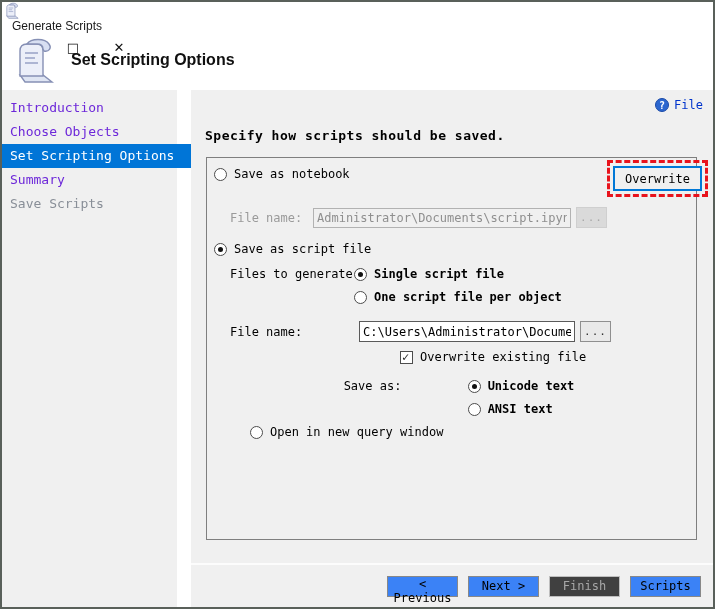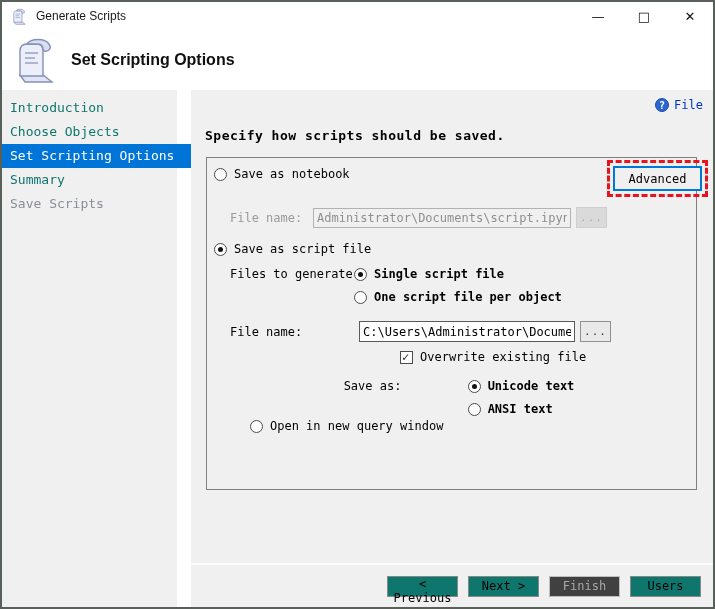--- a/index.html
+++ b/index.html
@@ -6,48 +6,48 @@
   html,body { width:715px; height:609px; }
   body {
     border:2px solid #59605a;
     background:#ffffff;
     overflow:hidden;
     font-family:"DejaVu Sans Mono","Liberation Mono",monospace;
     font-size:12px;
     color:#000;
   }
   
-  .titlebar { height:28px; background:#fff; display:flex; align-items:center; padding-left:9px; }
+  .titlebar { height:28px; background:#fff; display:flex; align-items:flex-start; padding-left:2px;flex-direction:column; }
   .title-icon { width:17px; height:17px; flex:none; }
   .title-text { margin-left:8px; flex:1; font-family:"Liberation Sans",sans-serif; font-size:12px; color:#1a1a1a; }
   .win-controls { display:flex; height:28px; }
   .win-btn { width:46px; height:28px; display:flex; align-items:center; justify-content:center;
              font-family:"DejaVu Sans",sans-serif; font-size:13px; color:#111; cursor:default; }
   
   .header { height:60px; background:#fff; display:flex; align-items:center; padding-left:12px; }
   .header-icon { width:44px; height:48px; flex:none; }
   .header-title { margin-left:13px; font-family:"Liberation Sans",sans-serif; font-weight:bold; font-size:16px; color:#101010; }
   
   .app-body { display:flex; height:517px; }
   .sidebar { width:175px; background:#f0f0f0; padding-top:6px; flex:none; }
   .sidebar-item { height:24px; line-height:24px; padding-left:8px; font-size:13px;
-                  white-space:nowrap; color:#0f766e; cursor:default; }
+                  white-space:nowrap; color:#6d28d9; cursor:default; }
   .sidebar-item[data-state="selected"] { background:#0075d7; color:#fff; position:relative; width:calc(100% + 14px); z-index:2; }
   .sidebar-item[data-state="pending"] { color:#888e97; }
   .vstrip { width:14px; background:#ffffff; flex:none; }
   .main { flex:1; background:#f0f0f0; display:flex; flex-direction:column; position:relative; }
   
   .help-row { display:flex; justify-content:flex-end; align-items:center; gap:5px;
               padding:8px 10px 0 0; color:#0033cc; font-size:12px; }
   .help-icon { width:14px; height:14px; border-radius:50%; background:#2b66cf; color:#fff;
                font-size:10px; font-weight:bold; display:flex; align-items:center; justify-content:center;
                border:1px solid #1b4aa8; }
   .instruction { font-weight:bold; font-size:13px; margin:16px 16px 0 14px; letter-spacing:0.5px; }
   
-  .groupbox { margin:14px 16px 0 15px; border:1px solid #7f7f7f; height:333px;
+  .groupbox { margin:14px 16px 0 15px; border:1px solid #7f7f7f; height:383px;
               padding:5px 8px 0 7px; position:relative; }
   .radio-line { display:flex; align-items:center; gap:7px; white-space:nowrap; }
   .radio { width:13px; height:13px; border:1px solid #4c4c4c; border-radius:50%; background:#fff;
            position:relative; flex:none; cursor:default; }
   .radio[data-checked="true"]::after { content:""; position:absolute; left:3px; top:3px;
            width:5px; height:5px; border-radius:50%; background:#111; }
   .checkbox { width:13px; height:13px; border:1px solid #4c4c4c; background:#fff;
            position:relative; flex:none; cursor:default; }
   .checkbox[data-checked="true"]::after { content:"✓"; position:absolute; left:1px; top:-2px;
            font-size:12px; font-weight:bold; color:#1f1f1f; }
@@ -65,25 +65,25 @@
   .row-scriptfile { margin-top:14px; }
   .row-ftg { display:flex; margin:11px 0 0 16px; }
   .lbl-md { width:124px; white-space:nowrap; }
   .stack { display:flex; flex-direction:column; gap:9px;font-weight:bold; }
   .row-fname { display:flex; align-items:center; gap:5px; margin:17px 0 0 16px; }
   .sf-input { width:216px; height:21px; border:1px solid #5a5a5a; background:#fff; color:#000;
            font-family:inherit; font-size:12px; padding:0 3px; }
   .row-overwrite { margin:8px 0 0 145px;padding-left:41px; }
   .row-saveas { display:flex; margin:15px 0 0 16px;justify-content:center; }
   .row-clip { margin-top:19px; }
-  .row-query { margin-top:3px;padding-left:36px; }
+  .row-query { margin-top:9px;padding-left:36px; }
   
   .footer { margin-top:auto; height:44px; border-top:2px solid #fcfcfc;
             display:flex; align-items:center; justify-content:flex-end; gap:10px; padding-right:12px; }
-  .btn { width:71px; height:21px; background:#0f766e; border:1px solid #888;
+  .btn { width:71px; height:21px; background:#3b82f6; border:1px solid #888;
          font-family:inherit; font-size:12px; color:#000; }
   .btn.disabled { color:#a7a7a7; border-color:#bebebe; background:#404040; }
 </style>
 </head>
 <body>
 
 <div class="titlebar">
   <svg class="title-icon" viewBox="0 0 44 48">
     <path d="M6 39 L29 39 L38 46 L11 46 Z" fill="#dfe5f3" stroke="#8690b5" stroke-width="2"></path>
     <path d="M13 8 C8 8 6 11 6 15 L6 40 L29 40 L29 15 C29 10 27 8 23 8 Z" fill="#eceff9" stroke="#8690b5" stroke-width="2"></path>
@@ -130,21 +130,21 @@
     <div class="instruction">Specify how scripts should be saved.</div>
 
     <div class="groupbox">
 
       <div class="row-notebook">
         <div class="radio-line">
           <span class="radio" data-checked="false"></span>
           <span>Save as notebook</span>
         </div>
         <div class="advanced-wrap">
-          <button class="advanced-btn">Advanced</button>
+          <button class="advanced-btn">Overwrite</button>
         </div>
       </div>
 
       <div class="row-nb-file">
         <span class="lbl-sm">File name:</span>
         <input class="nb-input" disabled="" value="Administrator\Documents\script.ipynb" style="">
         <button class="browse off" disabled="">...</button>
       </div>
 
       <div class="radio-line row-scriptfile">
@@ -196,17 +196,17 @@
         <span class="radio" data-checked="false"></span>
         <span>Open in new query window</span>
       </div>
 
     </div>
 
     <div class="footer">
       <button class="btn">&lt; Previous</button>
       <button class="btn">Next &gt;</button>
       <button class="btn disabled" disabled="">Finish</button>
-      <button class="btn">Users</button>
+      <button class="btn">Scripts</button>
     </div>
 
   </div>
 </div>
 
 </body></html>

